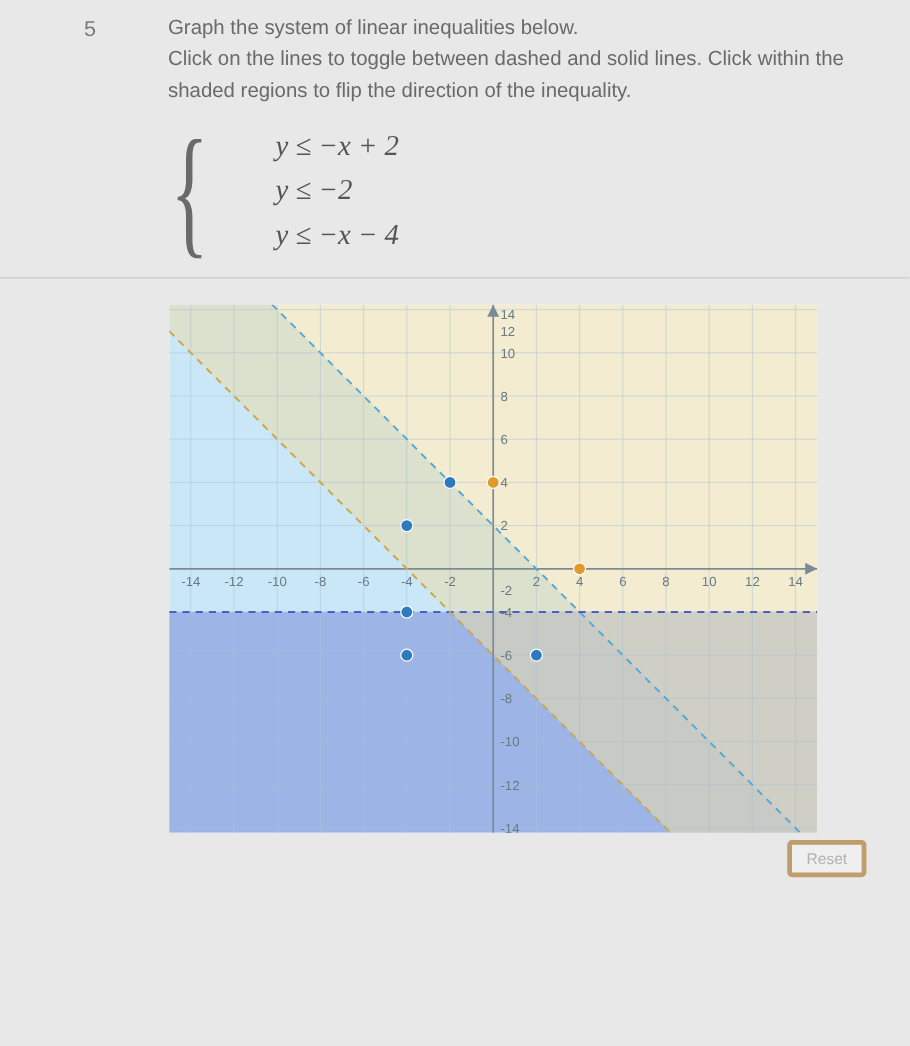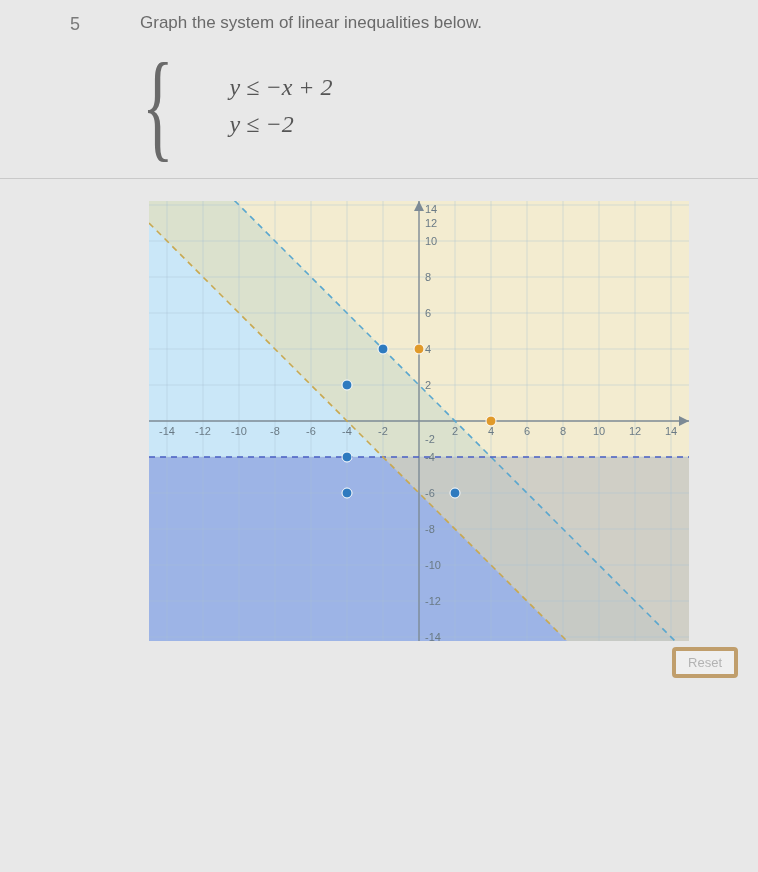--- a/index.html
+++ b/index.html
@@ -24,21 +24,21 @@
     }
     .question-number {
       width: 140px;
       padding-left: 70px;
       padding-top: 4px;
       font-size: 18px;
       color: #7a7a7a;
     }
     .question-body {
       flex: 1;
-      padding-right: 0;
+      padding-right: 16px;
     }
     .instruction {
       font-size: 17px;
       line-height: 1.55;
       color: #6a6a6a;
       margin-bottom: 16px;
     }
     .equations {
       font-family: 'Georgia', 'Times New Roman', serif;
       font-size: 24px;
@@ -105,27 +105,29 @@
   </style>
 </head>
 <body>
 
 <div class="page">
   <div class="question-row">
     <div class="question-number">5</div>
     <div class="question-body">
       <div class="instruction">
         <span>Graph the system of linear inequalities below.</span><br>
+        <span>Click on the lines to toggle between dashed and solid lines. Click within the shaded regions to flip the direction of the inequality.</span>
       </div>
 
       <div class="equations">
         <span class="brace">{</span>
         <div class="equation-list">
           <div class="eq-line">y ≤ −x + 2</div>
           <div class="eq-line">y ≤ −2</div>
+          <div class="eq-line">y ≤ −x − 4</div>
         </div>
       </div>
 
       <div class="divider"></div>
 
 
       <div class="graph-wrap">
         <div class="graph">
           <svg width="540" height="440" viewBox="0 0 540 440">
 

